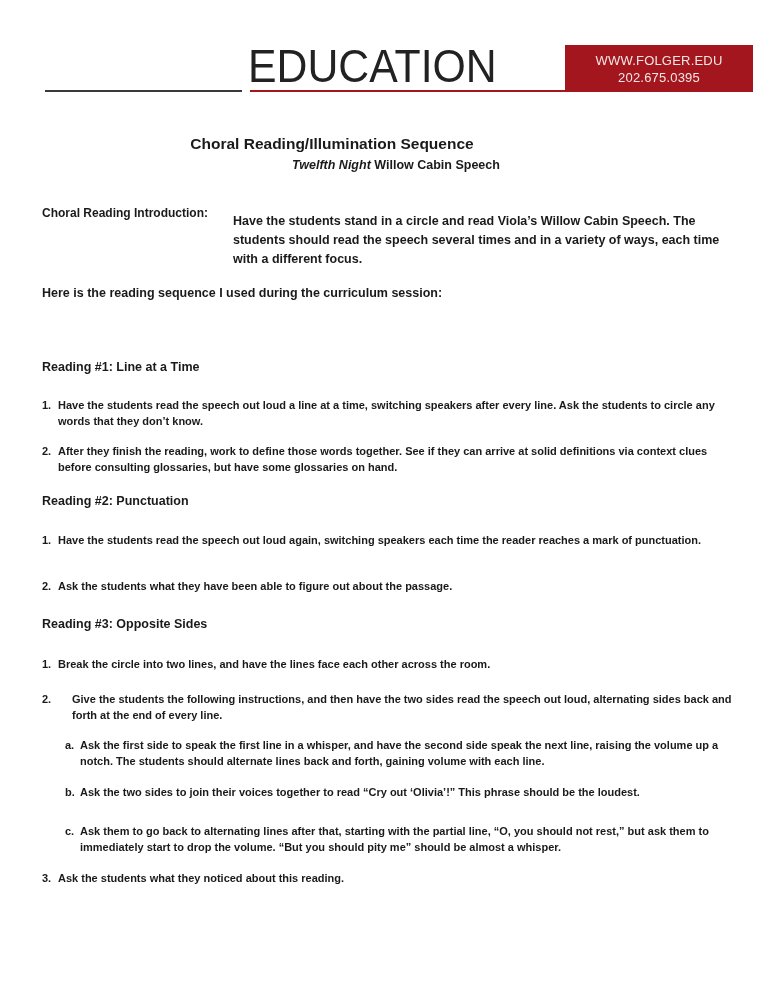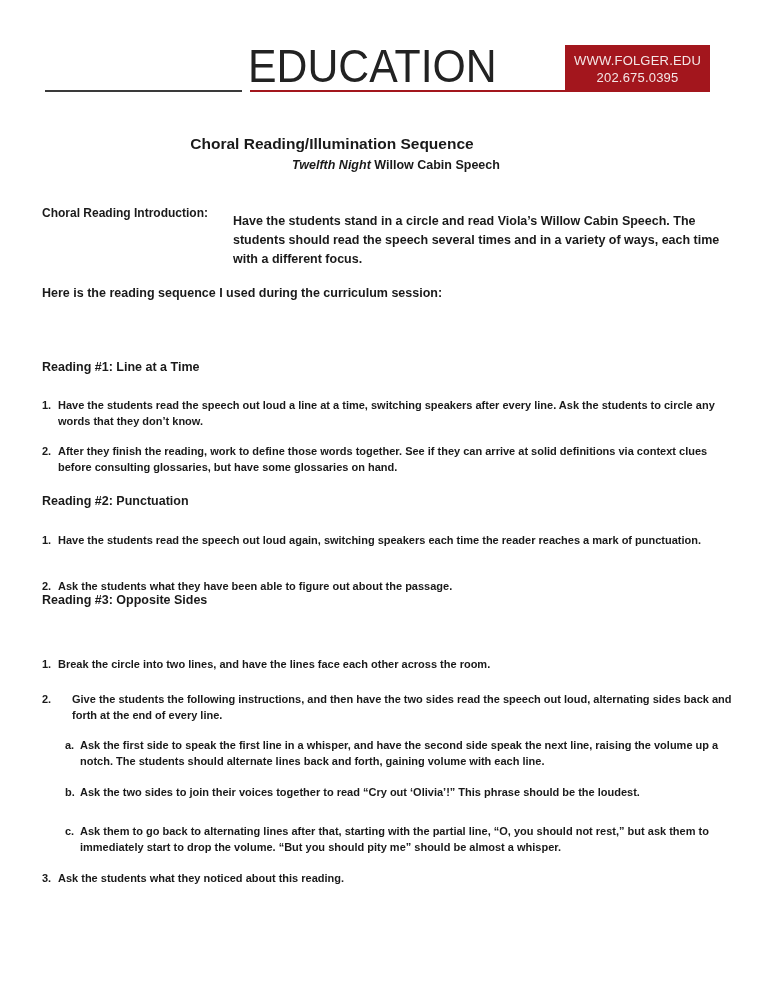--- a/index.html
+++ b/index.html
@@ -23,21 +23,21 @@
       line-height: 10px;
     }
     .folger-underline { position: absolute; left: 45px; top: 90px; width: 197px; height: 2px; background: #3a3a3a; }
     .education-word {
       position: absolute; left: 248px; top: 40px;
       font-family: "Liberation Sans", sans-serif; font-size: 46px; color: #222222;
       letter-spacing: 0px; line-height: 52px; transform: scaleX(0.93); transform-origin: left top;
     }
     .edu-underline { position: absolute; left: 250px; top: 90px; width: 316px; height: 2px; background: #a3161d; }
     .contact-box {
-      position: absolute; left: 565px; top: 45px; width: 145px; height: 47px;
+      position: absolute; left: 565px; top: 45px; width: 188px; height: 47px;
       background: #a3161d; color: #f4e6e6; text-align: center;
     }
     .contact-line { font-family: "Liberation Sans", sans-serif; font-size: 13px; line-height: 17px; letter-spacing: 0.2px; }
     .contact-line.first { margin-top: 7px; }
 
     .title { position: absolute; left: 0; top: 135px; width: 664px; text-align: center;
       font-weight: bold; font-size: 15.5px; }
     .subtitle { position: absolute; left: 0; top: 158px; width: 768px; text-align: center;
       font-weight: bold; font-size: 12.5px; margin-left: 12px; }
     .subtitle em { font-style: italic; }
@@ -78,21 +78,21 @@
 <div class="item" style="left:58px; top:397px; width:660px;">Have the students read the speech out loud a line at a time, switching speakers after every line.  Ask the students to circle any words that they don’t know.</div>
 <div class="item" style="left:42px; top:443px;">2.</div>
 <div class="item" style="left:58px; top:443px; width:660px;">After they finish the reading, work to define those words together.  See if they can arrive at solid definitions via context clues before consulting glossaries, but have some glossaries on hand.</div>
 
 <div class="section-heading" style="top:494px;">Reading #2:  Punctuation</div>
 <div class="item" style="left:42px; top:532px;">1.</div>
 <div class="item" style="left:58px; top:532px; width:660px;">Have the students read the speech out loud again, switching speakers each time the reader reaches a mark of punctuation.</div>
 <div class="item" style="left:42px; top:578px;">2.</div>
 <div class="item" style="left:58px; top:578px; width:660px;">Ask the students what they have been able to figure out about the passage.</div>
 
-<div class="section-heading" style="top:593px;">Reading #3:  Opposite Sides</div>
+<div class="section-heading" style="top:617px;">Reading #3:  Opposite Sides</div>
 <div class="item" style="left:42px; top:656px;">1.</div>
 <div class="item" style="left:58px; top:656px; width:660px;">Break the circle into two lines, and have the lines face each other across the room.</div>
 <div class="item" style="left:42px; top:691px;">2.</div>
 <div class="item" style="left:58px; top:691px; width:660px;margin-left:14px;">Give the students the following instructions, and then have the two sides read the speech out loud, alternating sides back and forth at the end of every line.</div>
 
 <div class="item" style="left:65px; top:737px;">a.</div>
 <div class="item" style="left:80px; top:737px; width:640px;">Ask the first side to speak the first line in a whisper, and have the second side speak the next line, raising the volume up a notch.  The students should alternate lines back and forth, gaining volume with each line.</div>
 <div class="item" style="left:65px; top:784px;">b.</div>
 <div class="item" style="left:80px; top:784px; width:660px;">Ask the two sides to join their voices together to read  “Cry out ‘Olivia’!”  This phrase should be the loudest.</div>
 <div class="item" style="left:65px; top:823px;">c.</div>

